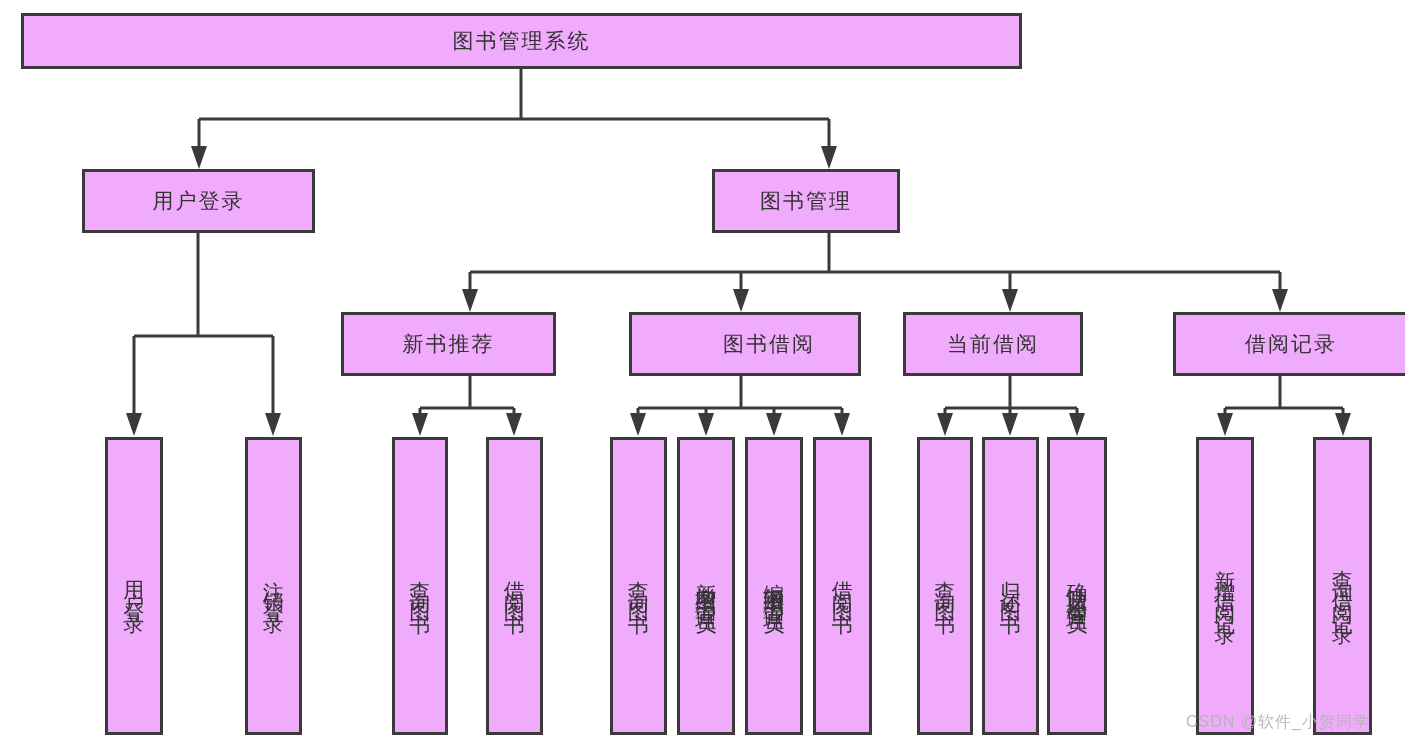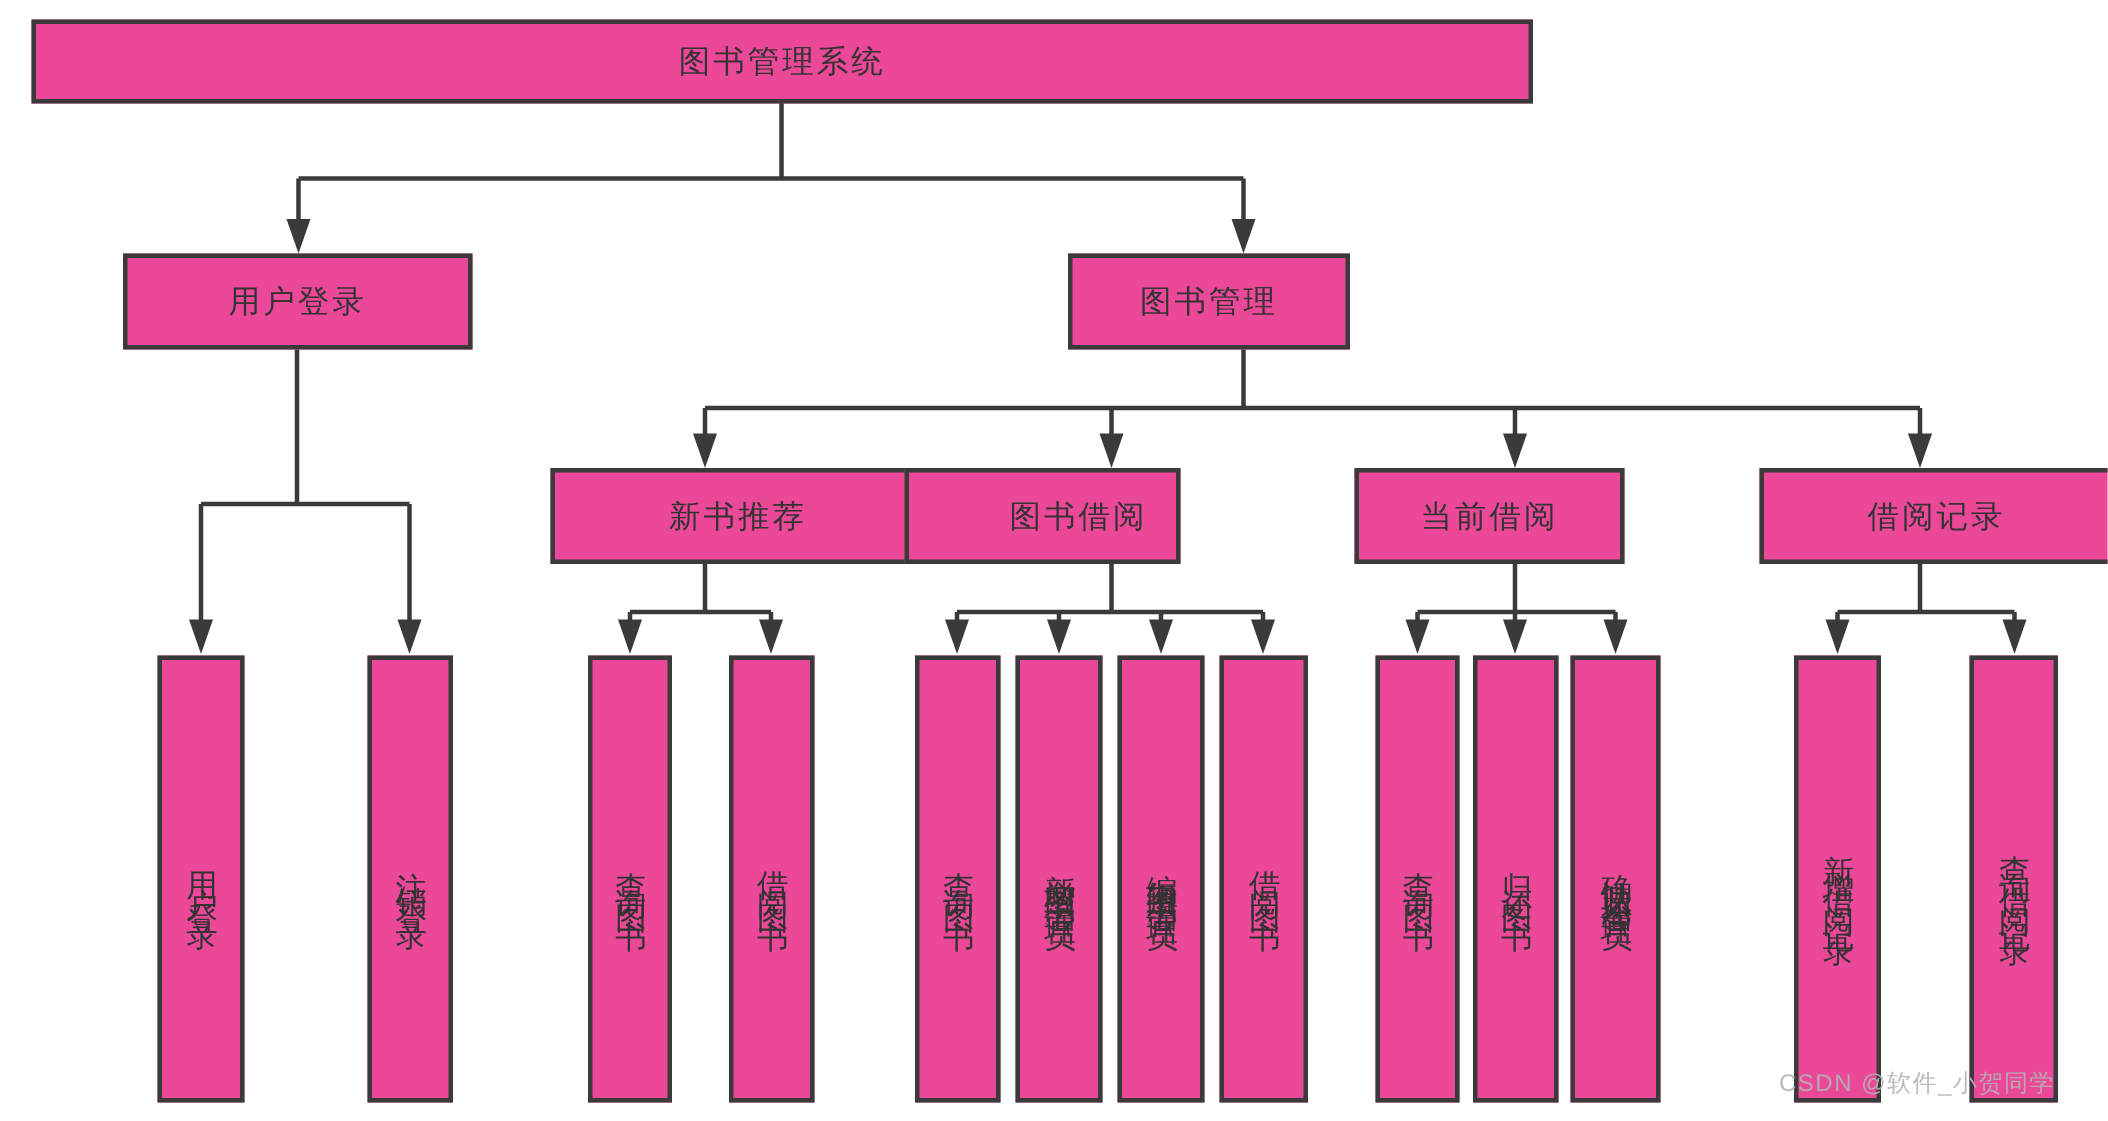--- a/index.html
+++ b/index.html
@@ -16,21 +16,21 @@
   }
   #connectors {
     position: absolute; left: 0; top: 0;
     width: 1405px; height: 747px;
     pointer-events: none;
   }
   .node {
     position: absolute;
     box-sizing: border-box;
     border: 3px solid #3a3a3a;
-    background: #ec4899;
+    background: #f0abfc;
     display: flex;
     align-items: center;
     justify-content: center;
   }
   .h-label {
     font-size: 21px;
     color: #333333;
     letter-spacing: 2px;
     white-space: nowrap;
   }
@@ -100,24 +100,24 @@
     <span class="h-label">图书管理系统</span>
   </div>
 
   <div class="node lvl2" style="left:82px; width:233px;">
     <span class="h-label">用户登录</span>
   </div>
   <div class="node lvl2" style="left:712px; width:188px;">
     <span class="h-label">图书管理</span>
   </div>
 
-  <div class="node lvl3" style="left:367px; width:250px;align-items:center;">
+  <div class="node lvl3" style="left:341px; width:215px;align-items:center;">
     <span class="h-label">新书推荐</span>
   </div>
-  <div class="node lvl3" style="left:603px; width:184px;padding-left:48px;">
+  <div class="node lvl3" style="left:629px; width:232px;padding-left:48px;">
     <span class="h-label">图书借阅</span>
   </div>
   <div class="node lvl3" style="left:903px; width:180px;font-family:Liberation Serif, serif;">
     <span class="h-label">当前借阅</span>
   </div>
   <div class="node lvl3" style="left:1173px; width:236px;">
     <span class="h-label">借阅记录</span>
   </div>
 
   <div class="node leaf" style="left:105px; width:58px;">

